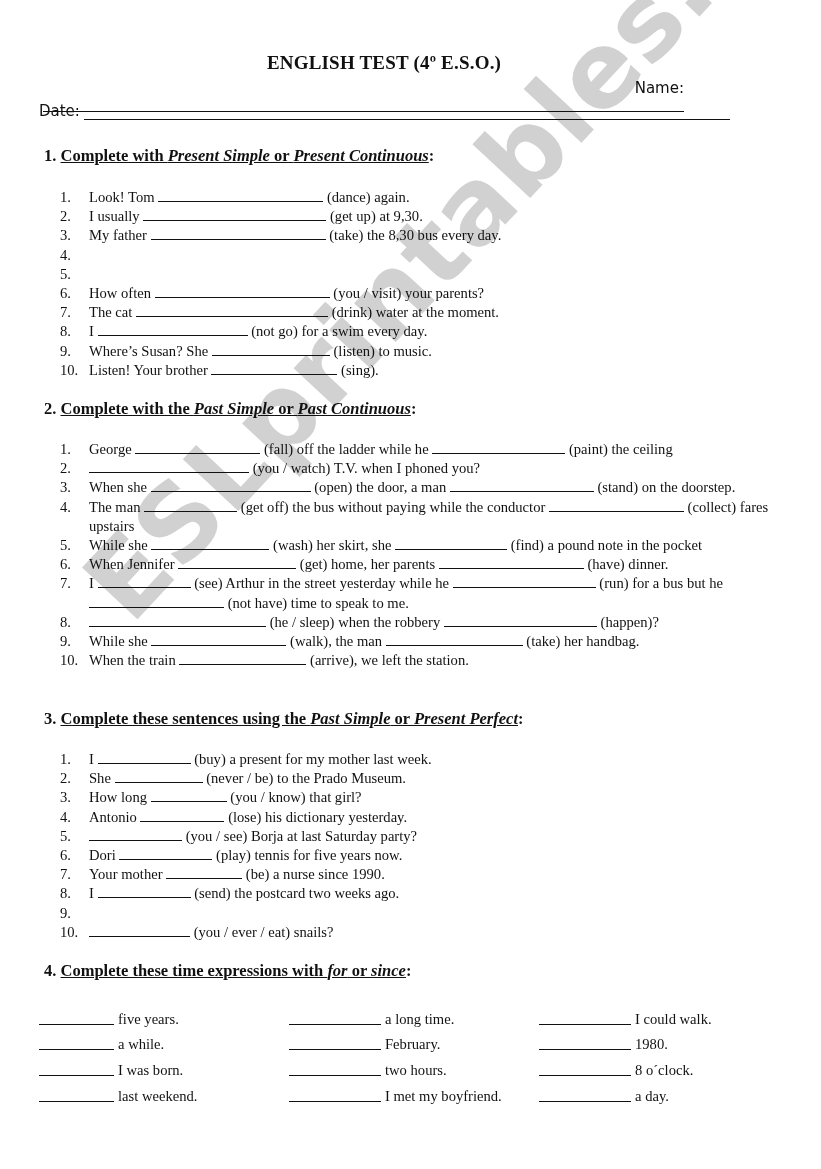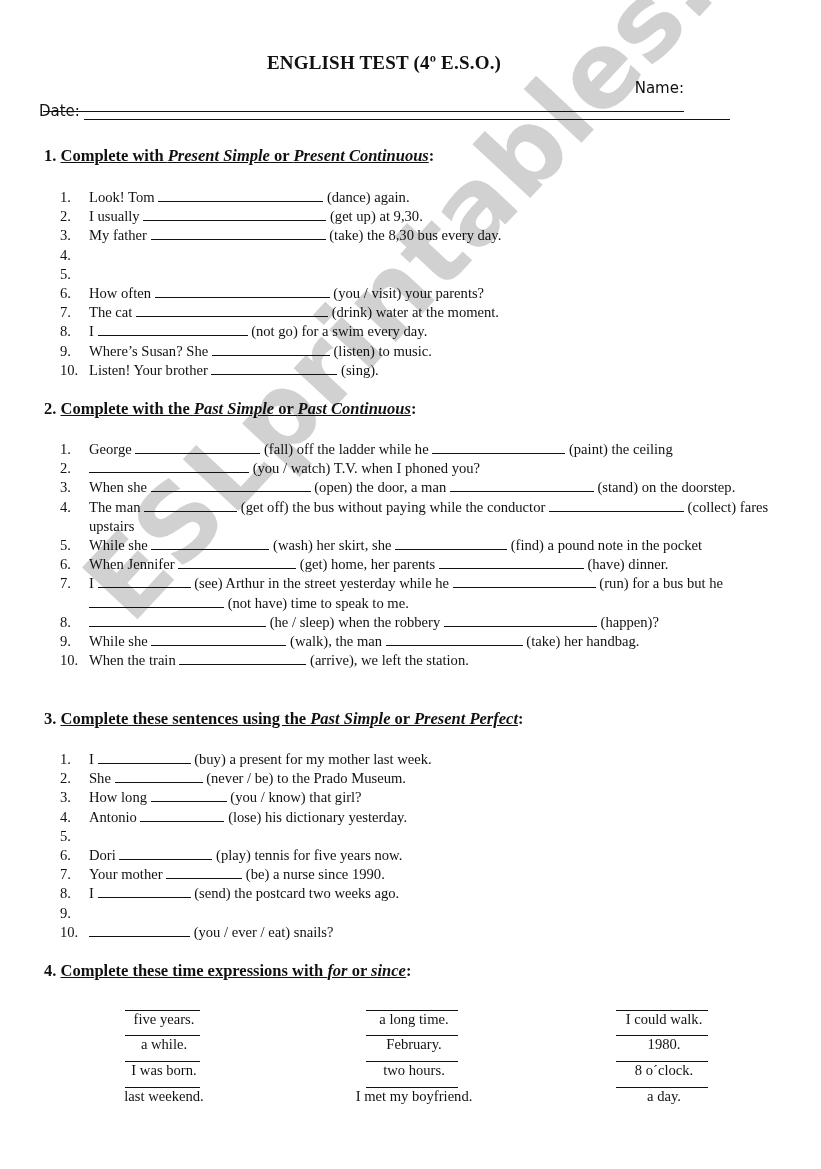--- a/index.html
+++ b/index.html
@@ -31,21 +31,21 @@
   ol.items { position: absolute; left: 60px; margin: 0; padding: 0; list-style: none;
     font-size: 14.6px; line-height: 19.2px; }
   ol.items li { display: flex; white-space: nowrap; }
   ol.items .num { display: inline-block; width: 29px; }
   ol.items .body { display: inline-block; white-space: normal; }
   .blank { display: inline-block; border-bottom: 1px solid #111; height: 13px; vertical-align: baseline; }
   .sec2 li .body { width: 680px; }
 
   .grid { position: absolute; left: 39px; top: 1002px; font-size: 14.6px; }
   .grid .row { display: flex; height: 25.7px; align-items: flex-end; }
-  .grid .cell { display: flex; align-items: center; white-space: nowrap; flex-direction: column; }
+  .grid .cell { display: flex; align-items: flex-start; white-space: nowrap; }
   .grid .c1 { width: 250px; }
   .grid .c2 { width: 250px; }
   .grid .c3 { width: 250px; }
   .grid .blank { margin-right: 4px; }
 </style>
 </head>
 <body>
 
 <div class="page">
   <div class="watermark">ESLprintables.com</div>
@@ -170,20 +170,21 @@
         <li>
           <span class="num">3.</span>
           <span class="body"><span>How long </span><span class="blank" style="width: 76px;"></span><span> (you / know) that girl?</span></span>
         </li>
         <li>
           <span class="num">4.</span>
           <span class="body"><span>Antonio </span><span class="blank" style="width: 84px;"></span><span> (lose) his dictionary yesterday.</span></span>
         </li>
         <li>
           <span class="num">5.</span>
+          <span class="body"><span></span><span class="blank" style="width: 93px;"></span><span> (you / see) Borja at last Saturday party?</span></span>
         </li>
         <li>
           <span class="num">6.</span>
           <span class="body"><span>Dori </span><span class="blank" style="width: 93px;"></span><span> (play) tennis for five years now.</span></span>
         </li>
         <li>
           <span class="num">7.</span>
           <span class="body"><span>Your mother </span><span class="blank" style="width: 76px;"></span><span> (be) a nurse since 1990.</span></span>
         </li>
         <li>

